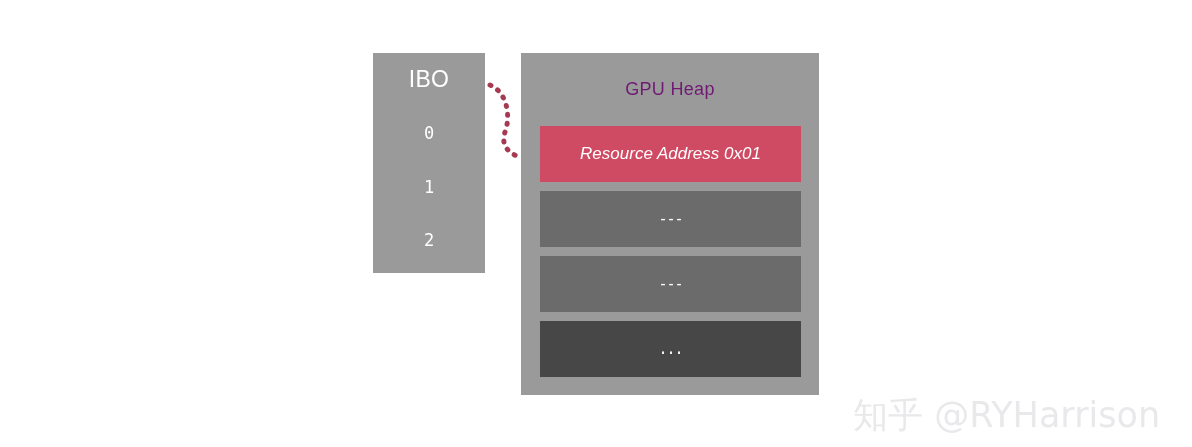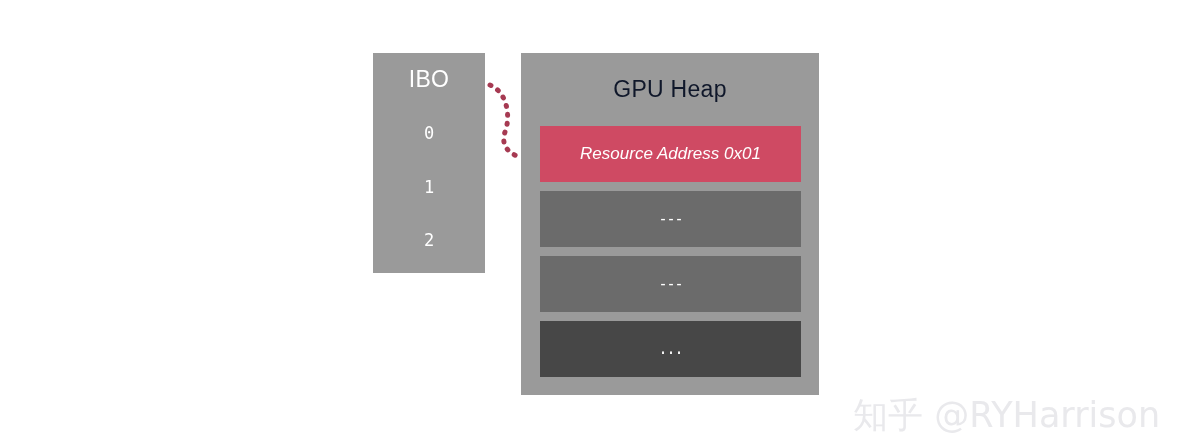--- a/index.html
+++ b/index.html
@@ -67,22 +67,22 @@
     height: 342px;
     background: #9a9a9a;
     box-sizing: border-box;
   }
   .heap-title {
     position: absolute;
     left: 0;
     top: 22px;
     width: 298px;
     text-align: center;
-    color: #0f172a;
-    font-size: 23px;
+    color: #701a75;
+    font-size: 18px;
     line-height: 28px;
     letter-spacing: 0.3px;
     white-space: nowrap;
   }
   .heap-row {
     position: absolute;
     left: 19px;
     width: 261px;
     height: 56px;
     display: flex;

